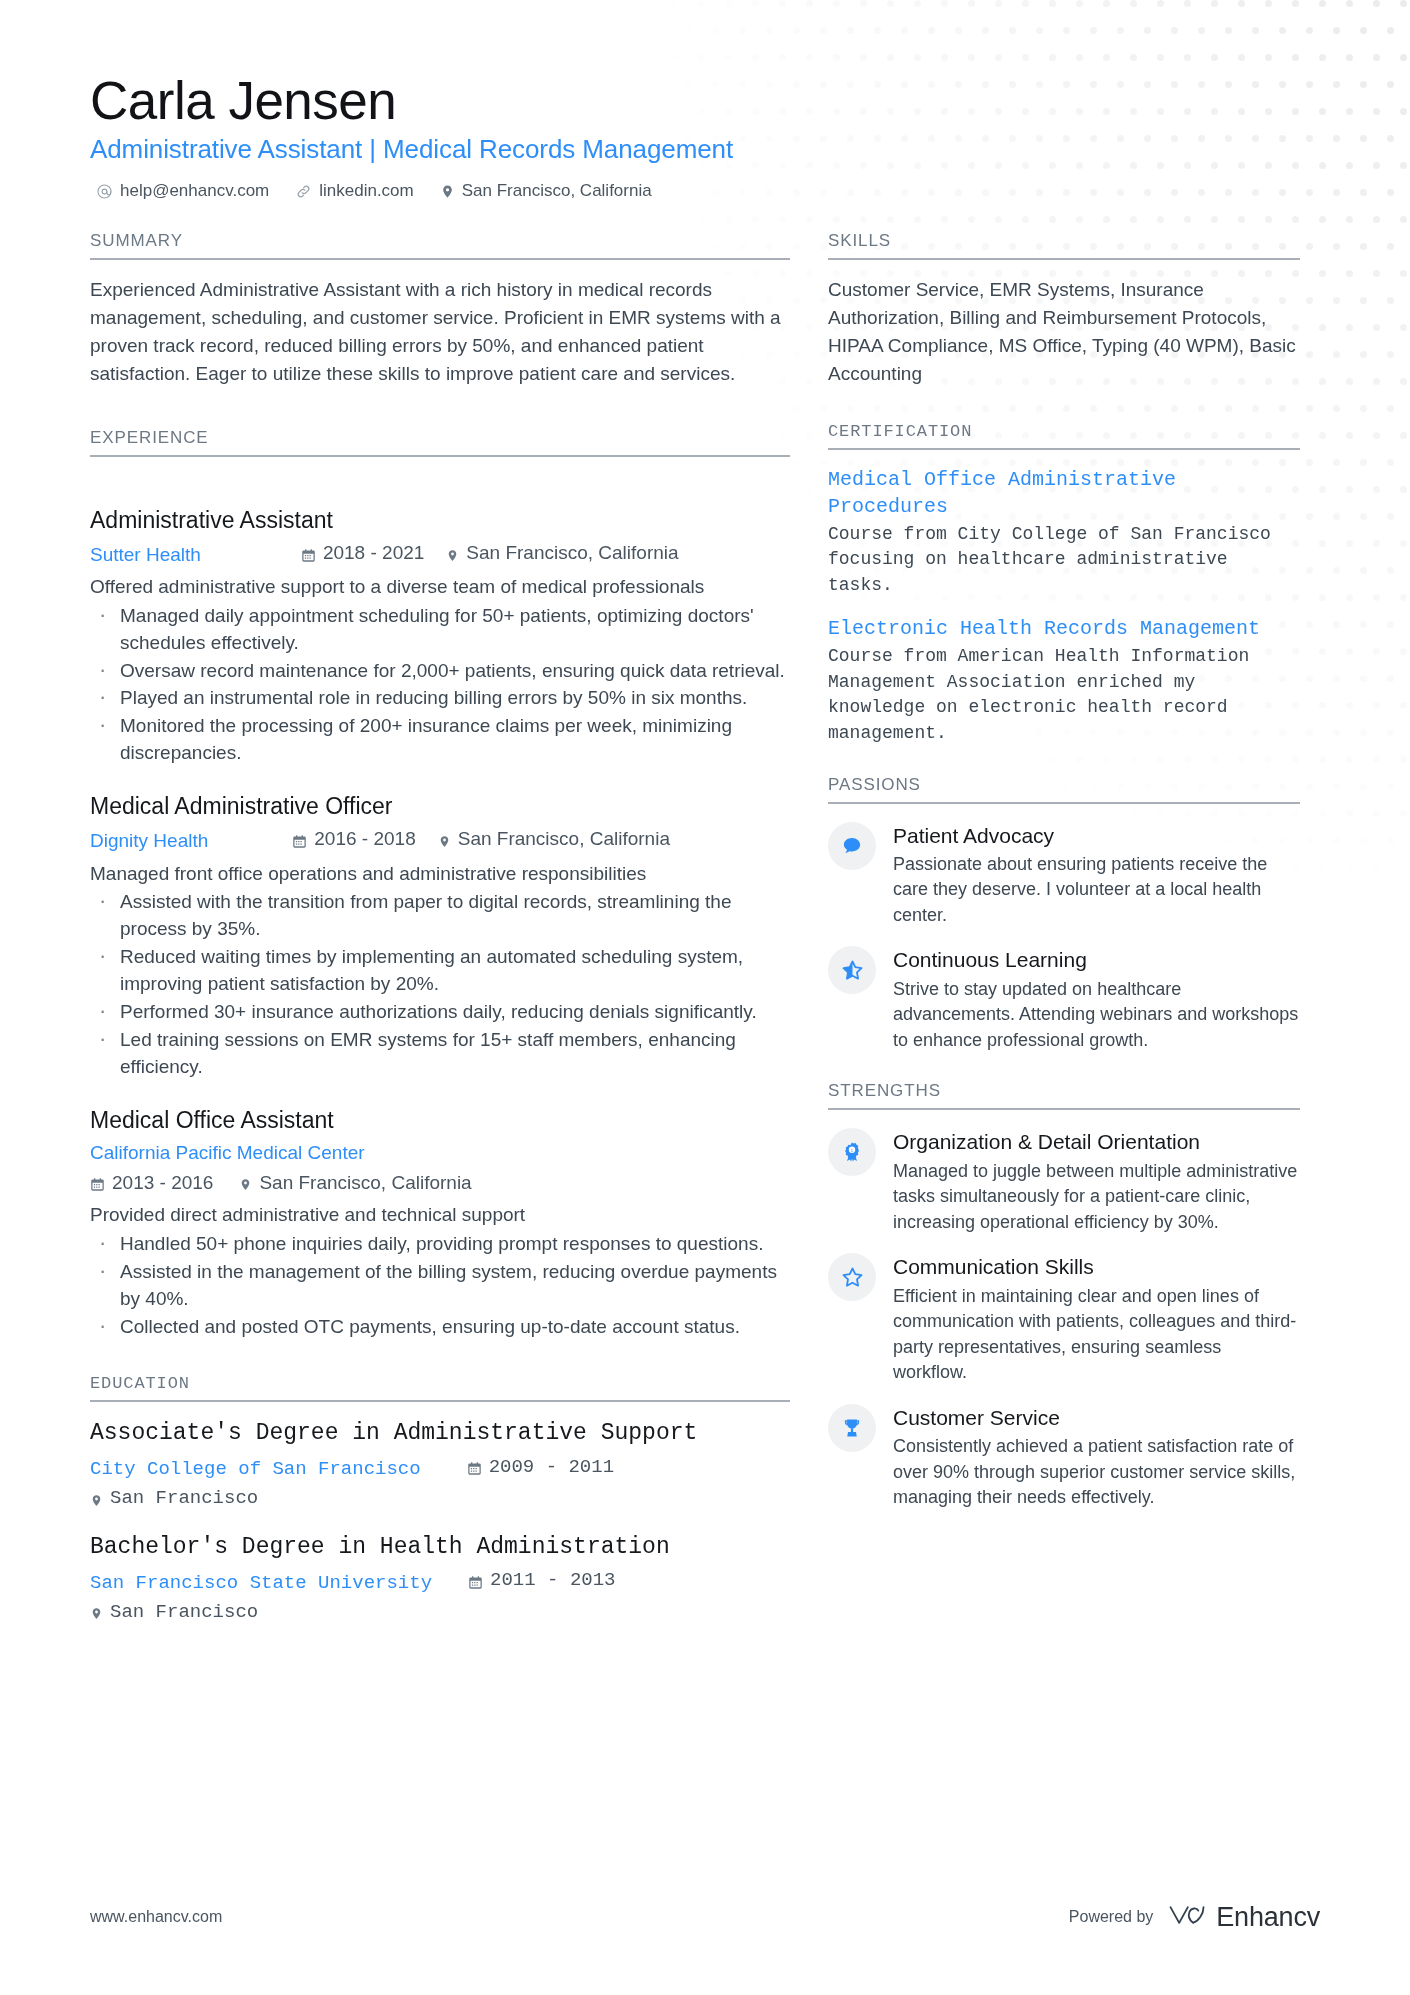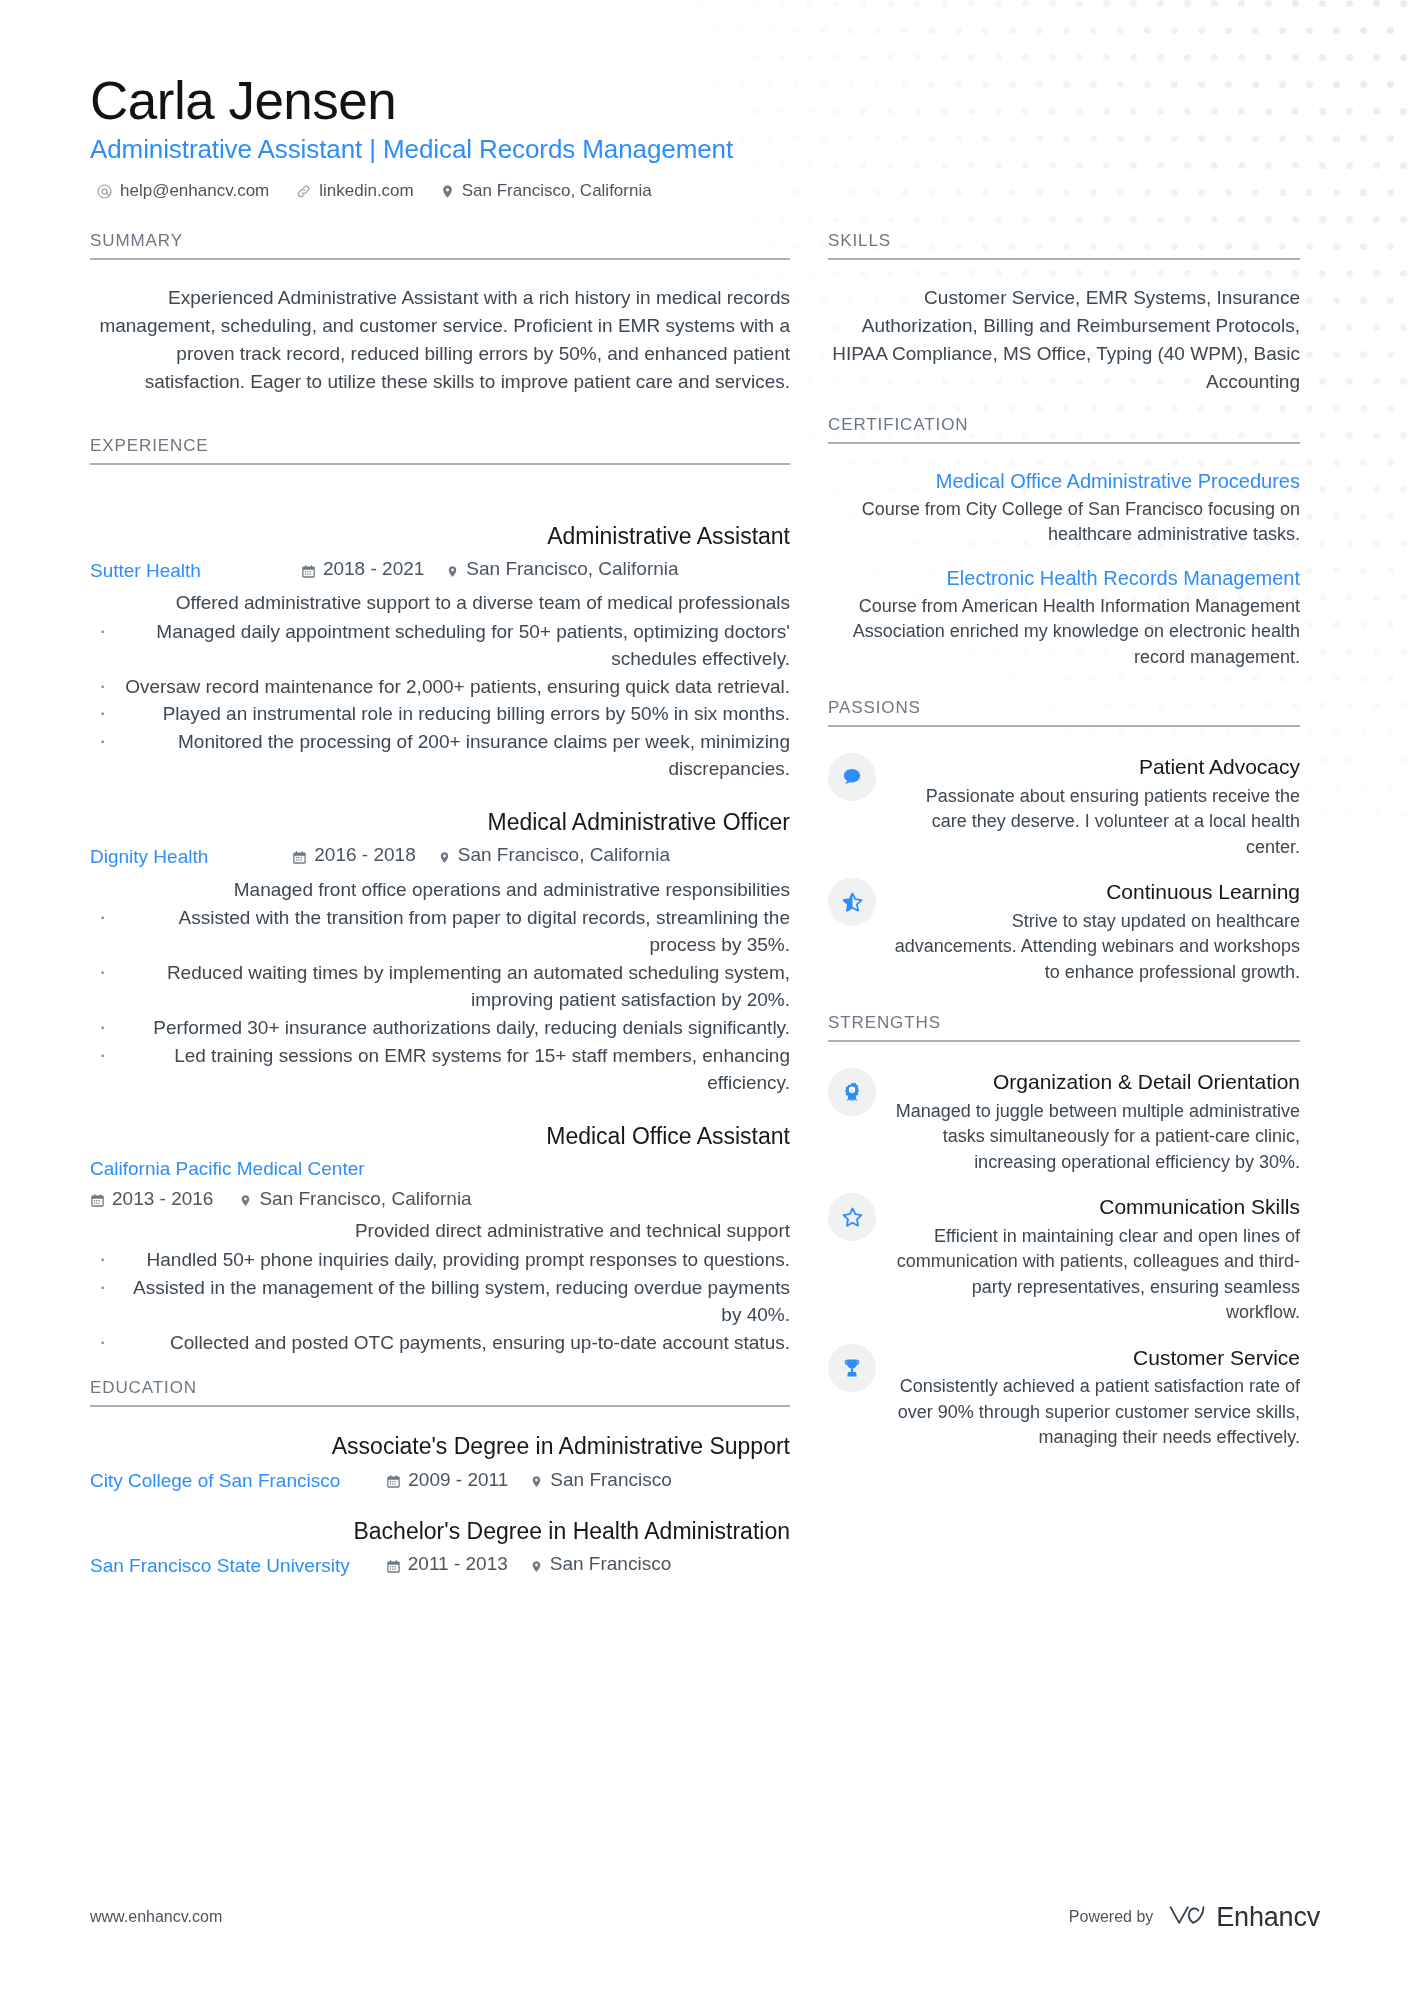--- a/index.html
+++ b/index.html
@@ -95,21 +95,21 @@
   .sec { margin-bottom: 0; }
   .sec-title {
     font-size: 17px;
     letter-spacing: 0.9px;
     color: #6d7885;
     font-weight: 400;
     text-transform: uppercase;
     padding-bottom: 7px;
     border-bottom: 2.5px solid #a9afb6;
   }
-  .sec-body { padding-top: 24px; text-align: right; }
+  .sec-body { padding-top: 16px; }
 
   
   .summary-text {
     font-size: 19px;
     line-height: 1.47;
     color: #3d4853;
   }
 
   
   .entry { margin-bottom: 6px; }
@@ -213,21 +213,21 @@
     margin-bottom: 3px;
   }
   .icon-desc {
     font-size: 18px;
     line-height: 1.42;
     color: #3d4853;
   }
 
   
   .sec.gap-sm { margin-top: 28px; }
-  .sec.gap-md { margin-top: 19px; }
+  .sec.gap-md { margin-top: 34px; font-family: Liberation Mono, monospace; }
   .sec.gap-lg { margin-top: 40px; }
 
   
   .footer {
     position: absolute;
     left: 0; right: 0;
     bottom: 62px;
     padding: 0 90px 0 90px;
     display: flex;
     align-items: center;

